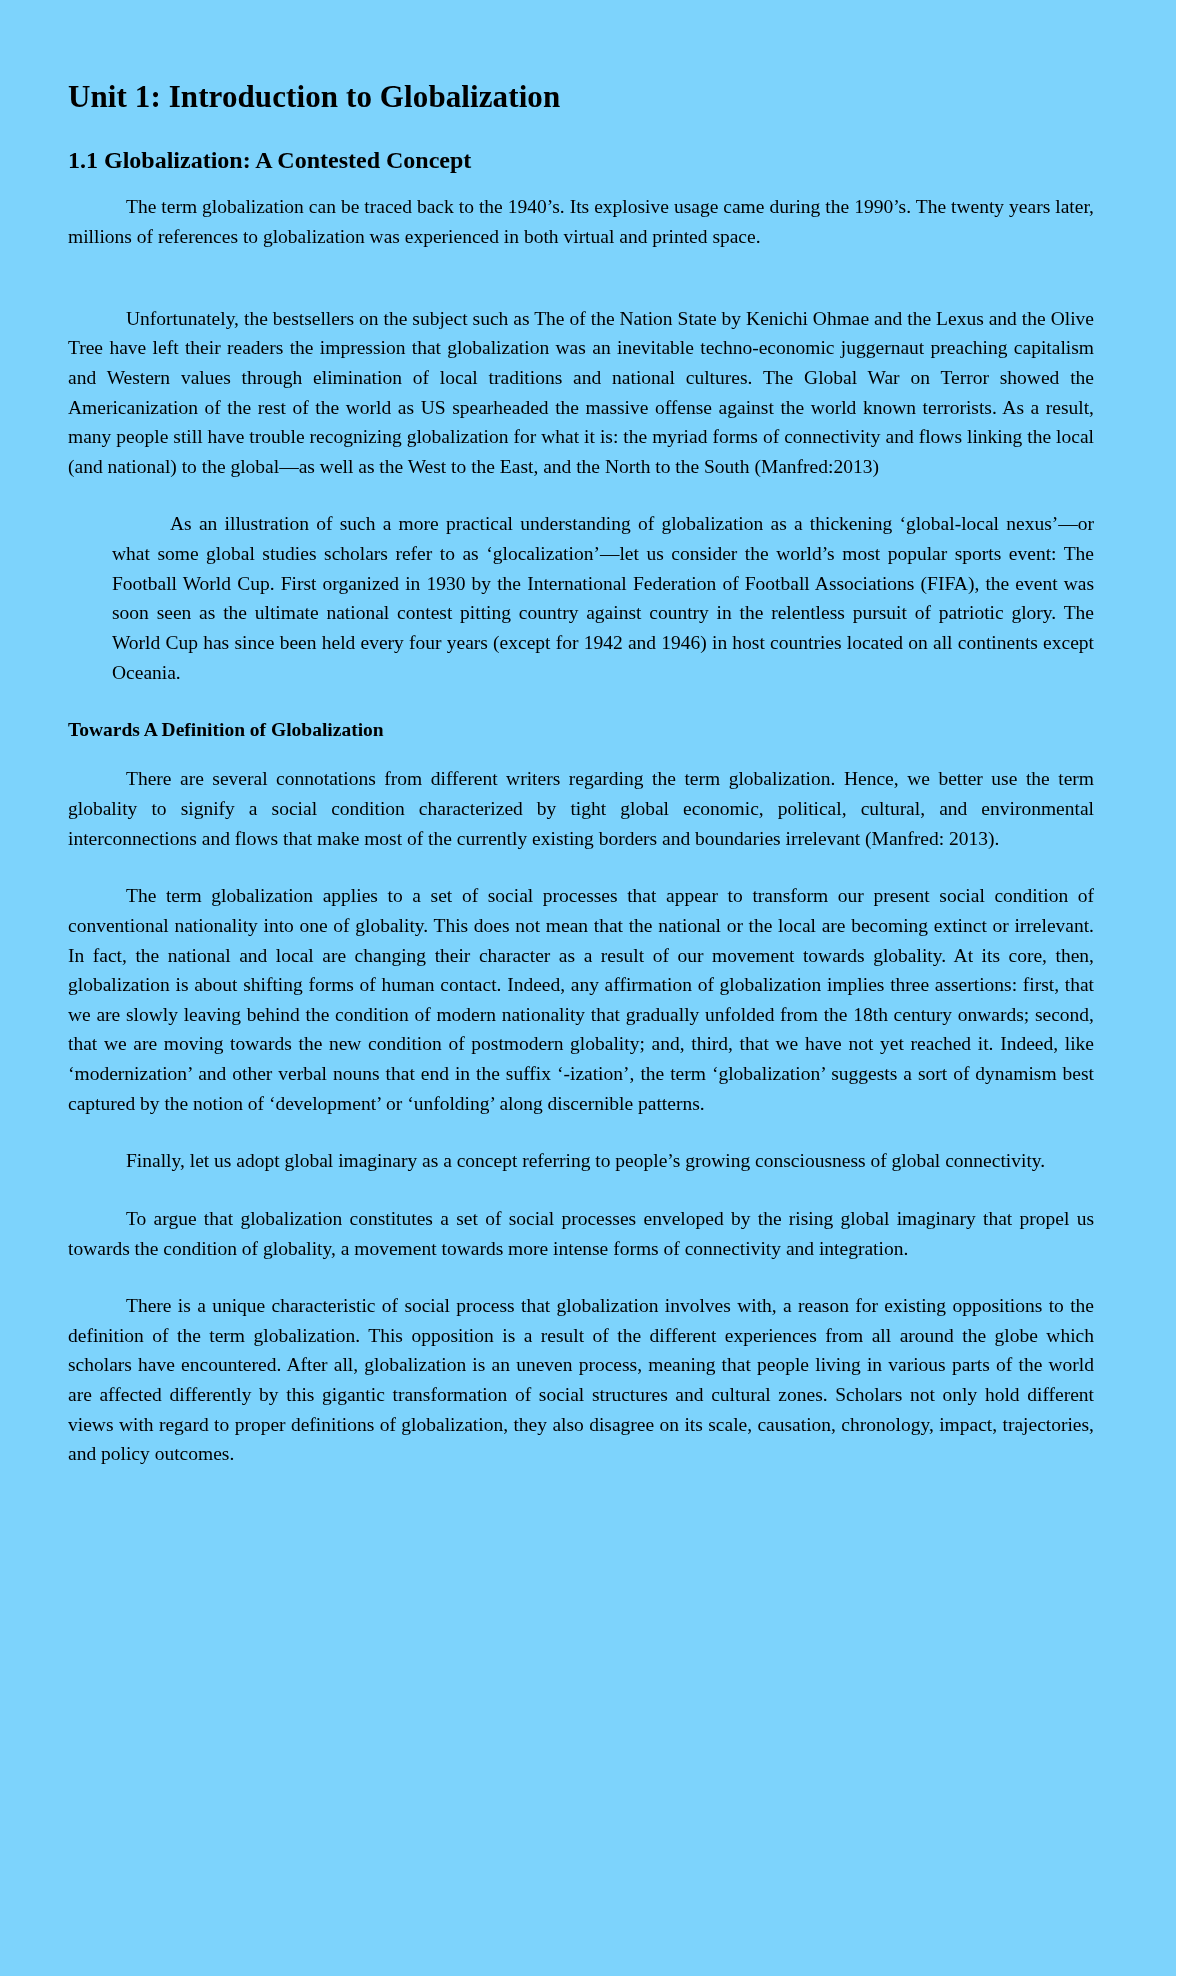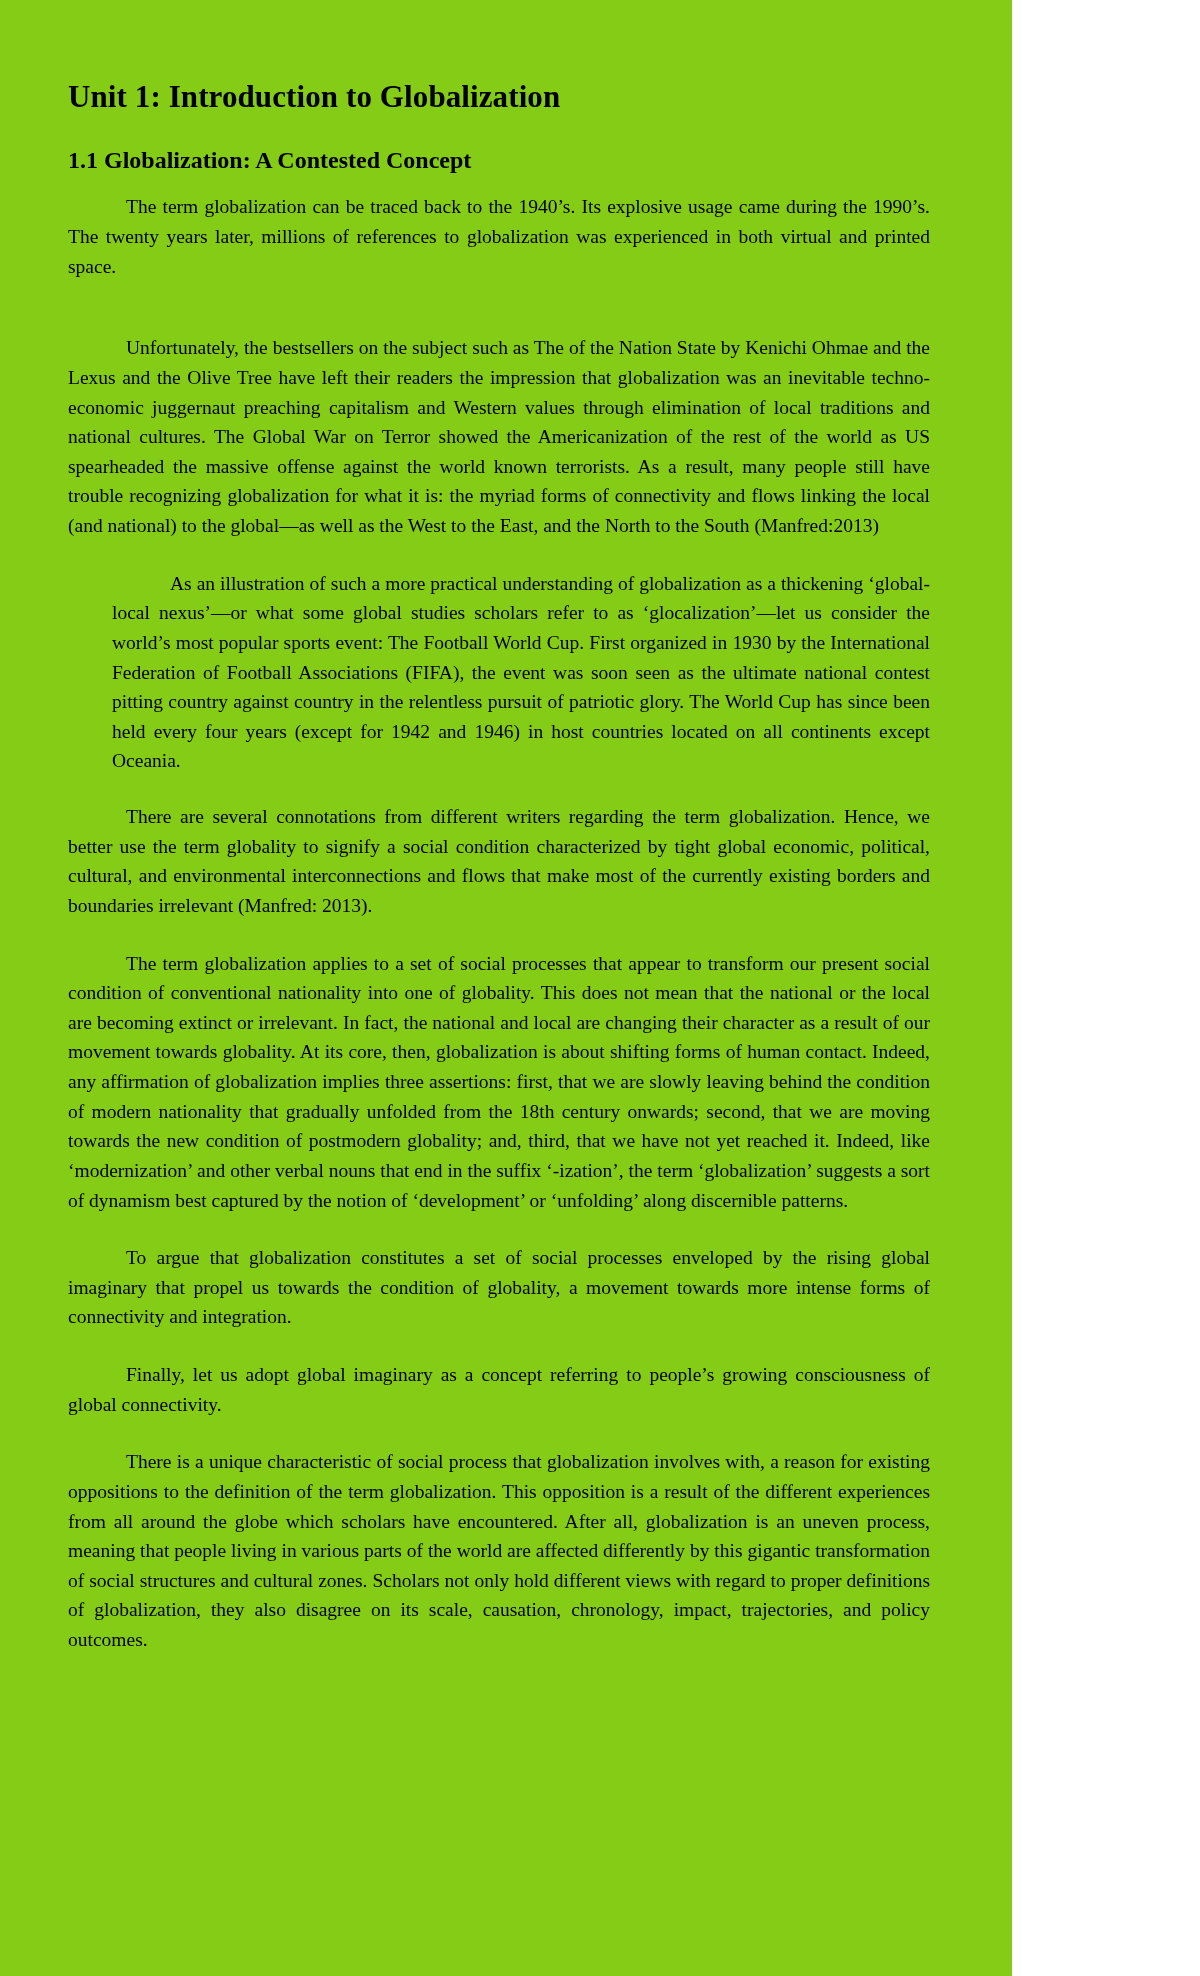--- a/index.html
+++ b/index.html
@@ -7,25 +7,25 @@
     padding: 0;
     background: #ffffff;
   }
   body {
     width: 1200px;
     min-height: 1976px;
     font-family: "Liberation Serif", "DejaVu Serif", serif;
     color: #000000;
   }
   .page {
-    width: 1012px;
+    width: 1176px;
     min-height: 1976px;
     box-sizing: border-box;
     padding: 78px 82px 28px 68px;
-    background: #84cc16;
+    background: #7dd3fc;
   }
   .doc-title {
     font-size: 31px;
     font-weight: bold;
     letter-spacing: 0.1px;
     margin: 0 0 30px 0;
     line-height: 1.2;
   }
   .section-heading {
     font-size: 24px;
@@ -67,24 +67,25 @@
   <h1 class="doc-title">Unit 1: Introduction to Globalization</h1>
 
   <h2 class="section-heading">1.1 Globalization: A Contested Concept</h2>
 
   <p class="body-par gap-lg">The term globalization can be traced back to the 1940’s. Its explosive usage came during the 1990’s. The twenty years later, millions of references to globalization was experienced in both virtual and printed space.</p>
 
   <p class="body-par">Unfortunately, the bestsellers on the subject such as The of the Nation State by Kenichi Ohmae and the Lexus and the Olive Tree have left their readers the impression that globalization was an inevitable techno-economic juggernaut preaching capitalism and Western values through elimination of local traditions and national cultures. The Global War on Terror showed the Americanization of the rest of the world as US spearheaded the massive offense against the world known terrorists. As a result, many people still have trouble recognizing globalization for what it is: the myriad forms of connectivity and flows linking the local (and national) to the global—as well as the West to the East, and the North to the South (Manfred:2013)</p>
 
   <p class="body-par tight">As an illustration of such a more practical understanding of globalization as a thickening ‘global-local nexus’—or what some global studies scholars refer to as ‘glocalization’—let us consider the world’s most popular sports event: The Football World Cup. First organized in 1930 by the International Federation of Football Associations (FIFA), the event was soon seen as the ultimate national contest pitting country against country in the relentless pursuit of patriotic glory. The World Cup has since been held every four years (except for 1942 and 1946) in host countries located on all continents except Oceania.</p>
 
+  <h3 class="sub-heading">Towards A Definition of Globalization</h3>
 
   <p class="body-par">There are several connotations from different writers regarding the term globalization. Hence, we better use the term globality to signify a social condition characterized by tight global economic, political, cultural, and environmental interconnections and flows that make most of the currently existing borders and boundaries irrelevant (Manfred: 2013).</p>
 
   <p class="body-par">The term globalization applies to a set of social processes that appear to transform our present social condition of conventional nationality into one of globality. This does not mean that the national or the local are becoming extinct or irrelevant. In fact, the national and local are changing their character as a result of our movement towards globality. At its core, then, globalization is about shifting forms of human contact. Indeed, any affirmation of globalization implies three assertions: first, that we are slowly leaving behind the condition of modern nationality that gradually unfolded from the 18th century onwards; second, that we are moving towards the new condition of postmodern globality; and, third, that we have not yet reached it. Indeed, like ‘modernization’ and other verbal nouns that end in the suffix ‘-ization’, the term ‘globalization’ suggests a sort of dynamism best captured by the notion of ‘development’ or ‘unfolding’ along discernible patterns.</p>
 
+  <p class="body-par">Finally, let us adopt global imaginary as a concept referring to people’s growing consciousness of global connectivity.</p>
+
   <p class="body-par">To argue that globalization constitutes a set of social processes enveloped by the rising global imaginary that propel us towards the condition of globality, a movement towards more intense forms of connectivity and integration.</p>
-
-  <p class="body-par">Finally, let us adopt global imaginary as a concept referring to people’s growing consciousness of global connectivity.</p>
 
   <p class="body-par last">There is a unique characteristic of social process that globalization involves with, a reason for existing oppositions to the definition of the term globalization. This opposition is a result of the different experiences from all around the globe which scholars have encountered. After all, globalization is an uneven process, meaning that people living in various parts of the world are affected differently by this gigantic transformation of social structures and cultural zones. Scholars not only hold different views with regard to proper definitions of globalization, they also disagree on its scale, causation, chronology, impact, trajectories, and policy outcomes.</p>
 
 </div>
 
 </body></html>

